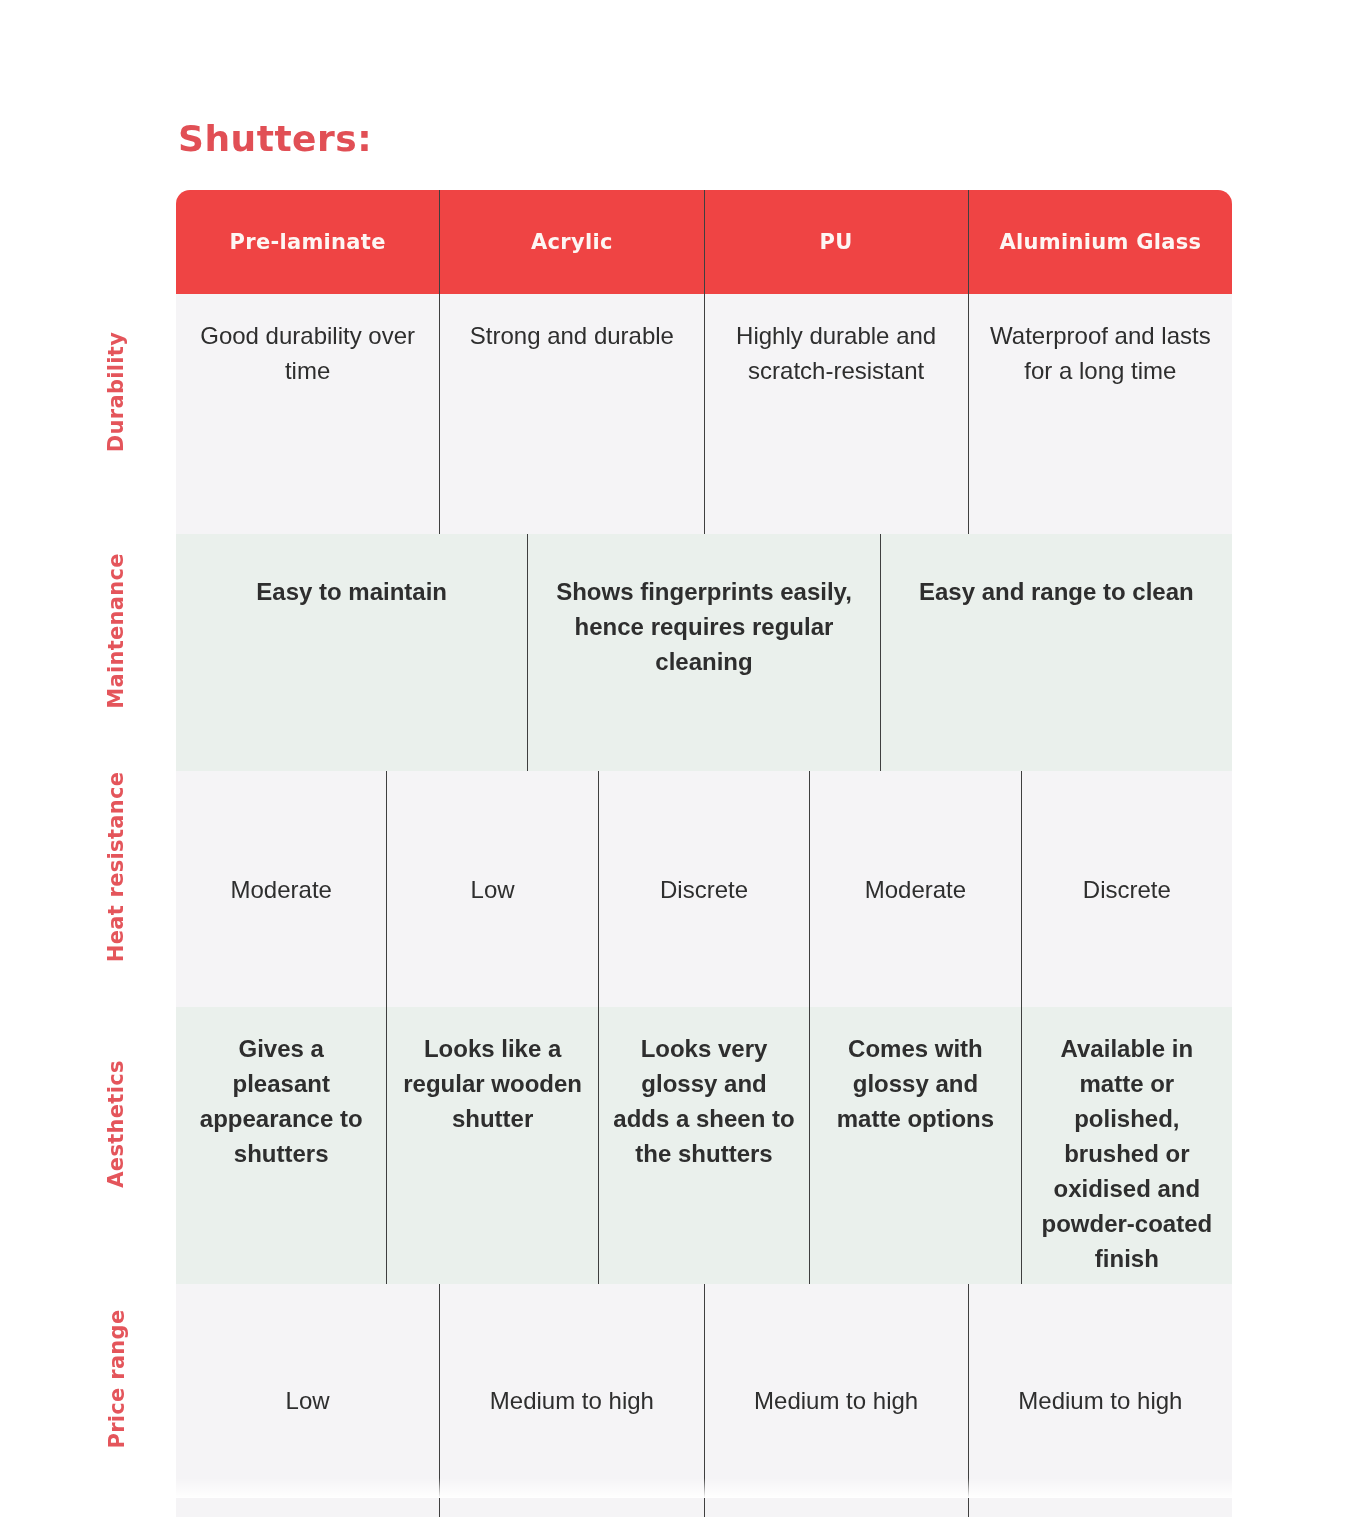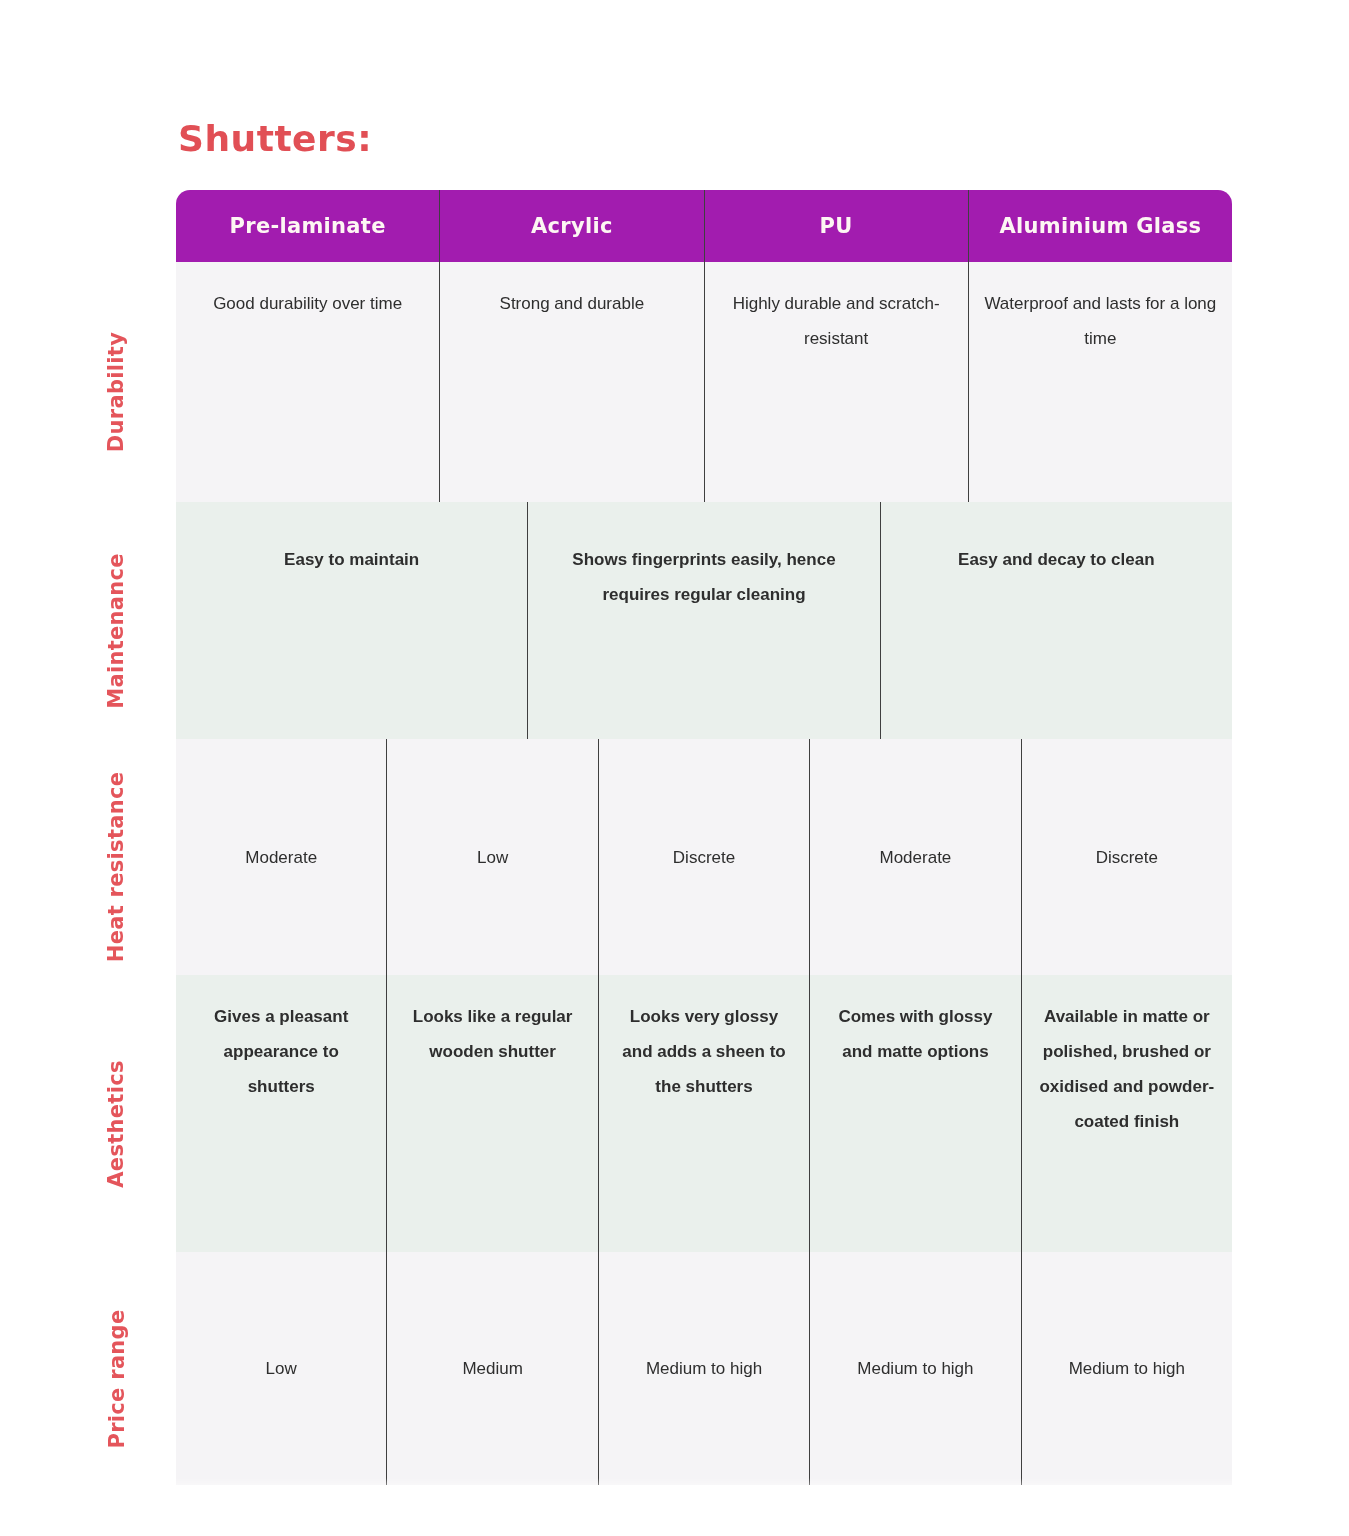--- a/index.html
+++ b/index.html
@@ -45,22 +45,22 @@
   }
   
   .table {
     position: absolute;
     left: 176px;
     top: 190px;
     width: 1056px;
   }
   .thead {
     display: flex;
-    height: 72px;
-    background: #a21caf;
+    height: 104px;
+    background: #ef4444;
     border-radius: 14px 14px 0 0;
   }
   .th {
     flex: 1;
     box-sizing: border-box;
     display: flex;
     align-items: center;
     justify-content: center;
     text-align: center;
     color: #FDF6F3;
@@ -70,21 +70,21 @@
     letter-spacing: 0.3px;
   }
   .trow { display: flex; }
   .trow.light { background: #F5F4F6; }
   .trow.mint  { background: #EAF0EC; font-weight: bold; }
   .td {
     flex: 1;
     box-sizing: border-box;
     padding: 24px 14px 0;
     text-align: center;
-    font-size: 17px;
+    font-size: 24px;
     line-height: 35px;
     color: #2E2E2E;
   }
   .th + .th, .td + .td { border-left: 1.5px solid #3F3F3F; }
   .trow.pad-lg .td { padding-top: 40px; }
   .trow.center .td {
     display: flex;
     align-items: center;
     justify-content: center;
     padding-top: 0;
@@ -142,42 +142,41 @@
     <div class="trow light h-r1">
       <div class="td">Good durability over time</div>
       <div class="td">Strong and durable</div>
       <div class="td">Highly durable and scratch-resistant</div>
       <div class="td">Waterproof and lasts for a long time</div>
     </div>
 
     <div class="trow mint h-r2 pad-lg">
       <div class="td">Easy to maintain</div>
       <div class="td">Shows fingerprints easily, hence requires regular cleaning</div>
-      <div class="td">Easy and decay to clean</div>
+      <div class="td">Easy and range to clean</div>
     </div>
 
     <div class="trow light h-r3 center">
       <div class="td">Moderate</div>
       <div class="td">Low</div>
       <div class="td">Discrete</div>
       <div class="td">Moderate</div>
       <div class="td">Discrete</div>
     </div>
 
     <div class="trow mint h-r4">
       <div class="td">Gives a pleasant appearance to shutters</div>
       <div class="td">Looks like a regular wooden shutter</div>
       <div class="td">Looks very glossy and adds a sheen to the shutters</div>
       <div class="td">Comes with glossy and matte options</div>
       <div class="td">Available in matte or polished, brushed or oxidised and powder-coated finish</div>
     </div>
 
     <div class="trow light h-r5 center">
       <div class="td">Low</div>
-      <div class="td">Medium</div>
       <div class="td">Medium to high</div>
       <div class="td">Medium to high</div>
       <div class="td">Medium to high</div>
     </div>
 
   </div>
 
   <div class="bottom-fade"></div>
 
 </div>

